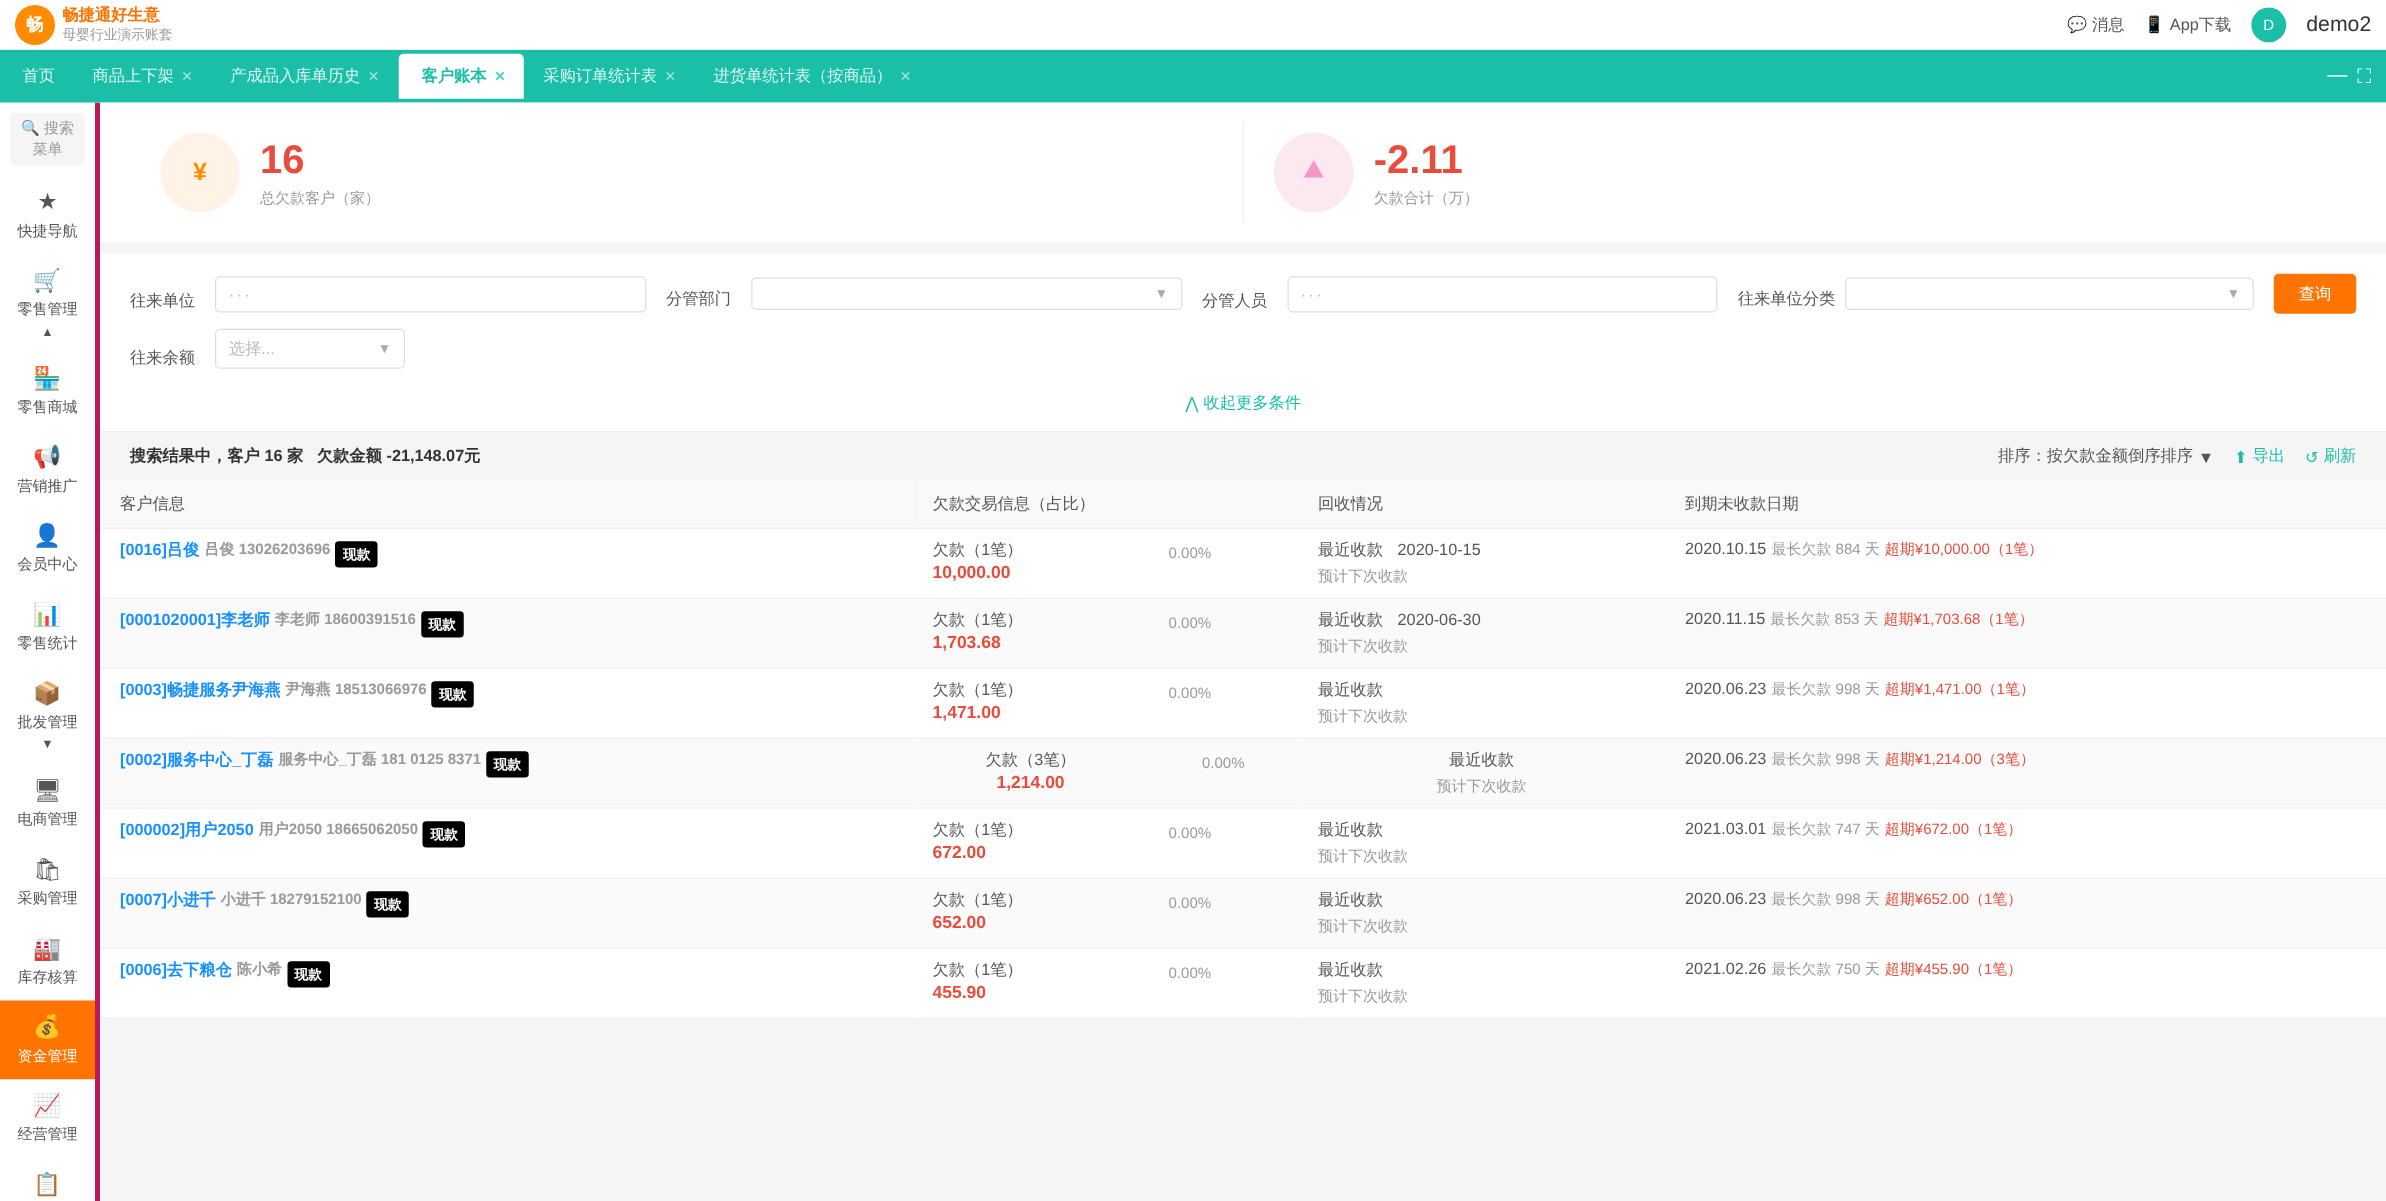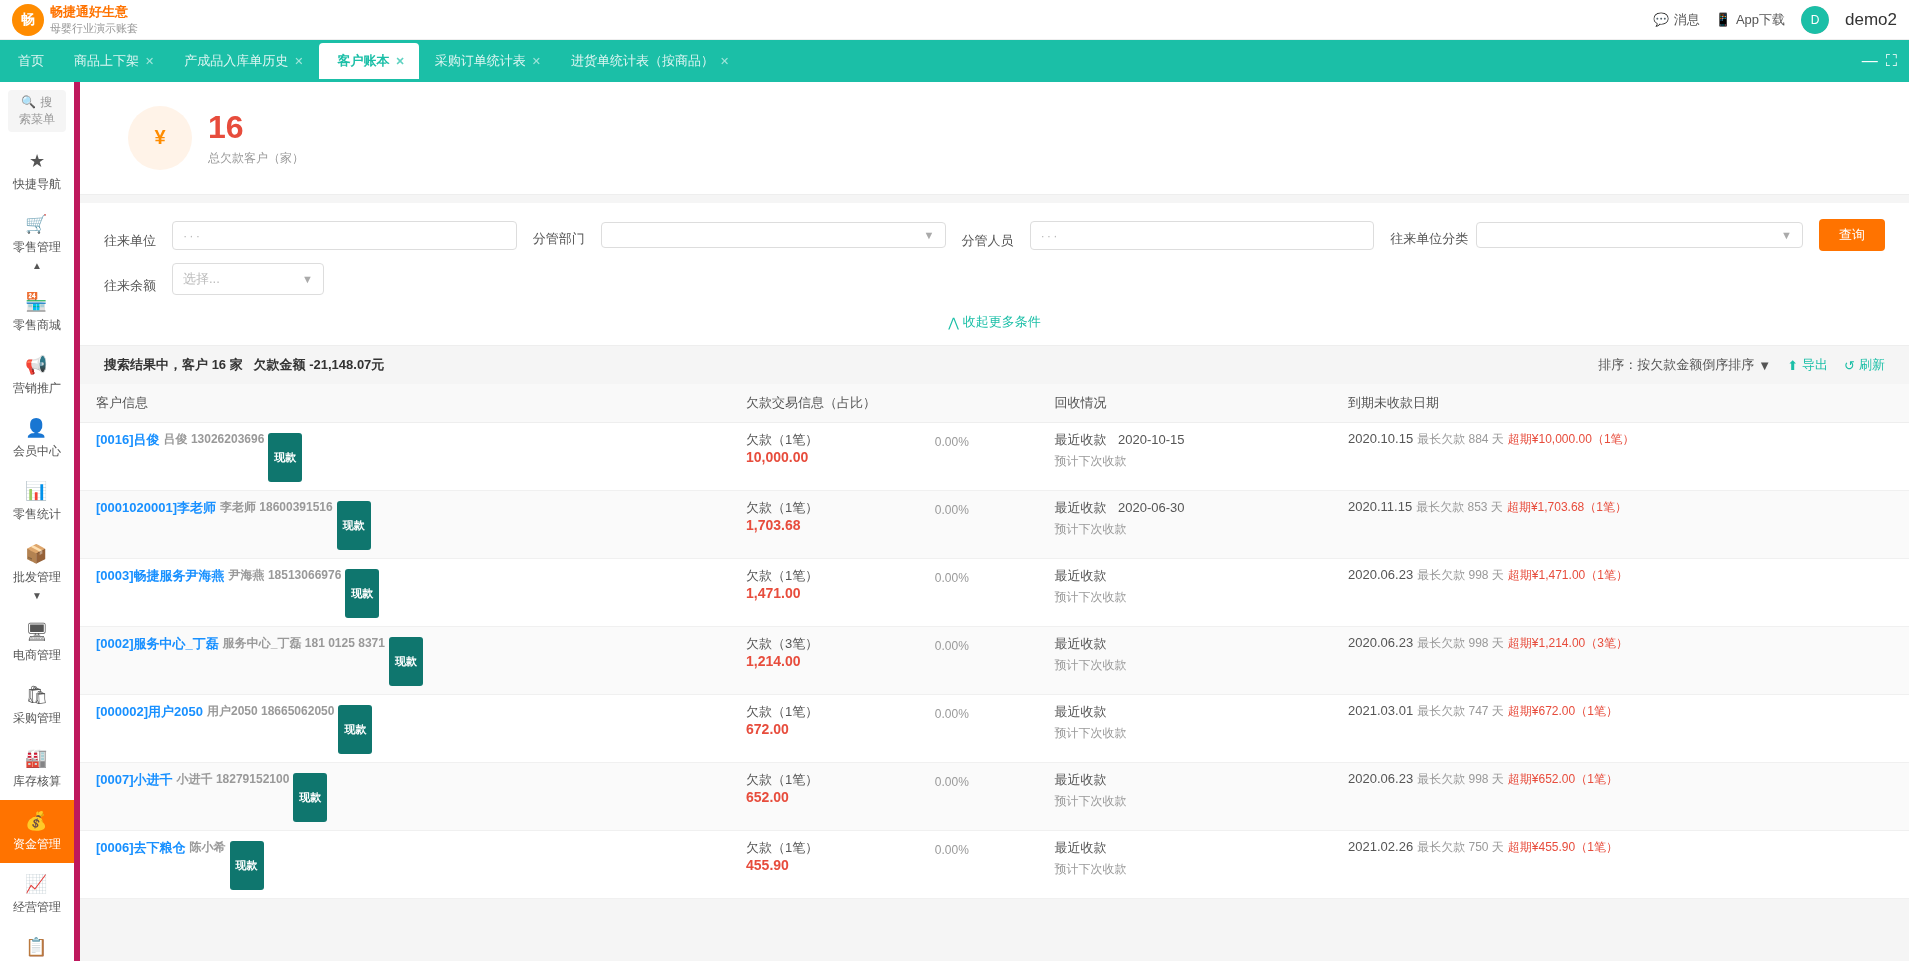--- a/index.html
+++ b/index.html
@@ -22,21 +22,21 @@
     .tab-item.active { background: #fff; color: #1bbfa7; font-weight: bold; padding-left: 18px; }
     .tab-close { font-size: 11px; color: inherit; opacity: 0.7; cursor: pointer; }
     .tab-spacer { flex: 1; }
     .tab-bar-actions { display: flex; gap: 8px; padding-right: 8px; }
     .tab-bar-actions span { color: #fff; cursor: pointer; font-size: 16px; }
 
     
     .main-body { display: flex; flex: 1; overflow: hidden; }
 
     
-    .sidebar { width: 80px; background: #fff; border-right: 6px solid #be185d; display: flex; flex-direction: column; overflow-y: auto; flex-shrink: 0; }
+    .sidebar { width: 80px; background: #fff; border-right: 4px solid #be185d; display: flex; flex-direction: column; overflow-y: auto; flex-shrink: 0; }
     .sidebar-search { padding: 8px; }
     .sidebar-search-box { background: #f5f5f5; border-radius: 4px; padding: 4px 8px; font-size: 12px; color: #999; cursor: pointer; text-align: center; }
     .sidebar-nav-item { display: flex; flex-direction: column; align-items: center; padding: 10px 4px; cursor: pointer; font-size: 12px; color: #555; gap: 4px; }
     .sidebar-nav-item.active { background: #ff7300; color: #fff; }
     .sidebar-nav-item .nav-icon { font-size: 18px; }
     .arrow-icon { font-size: 10px; }
 
     
     .content-area { flex: 1; overflow-y: auto; padding: 0; background: #f5f5f5; }
 
@@ -78,21 +78,21 @@
     .sort-btn { display: flex; align-items: center; gap: 4px; font-size: 13px; color: #555; cursor: pointer; }
     .export-btn, .refresh-btn { display: flex; align-items: center; gap: 4px; font-size: 13px; color: #1bbfa7; cursor: pointer; }
 
     
     .data-table { width: 100%; background: #fff; border-collapse: collapse; }
     .data-table thead th { padding: 10px 16px; background: #f9f9f9; border-bottom: 1px solid #eee; font-size: 13px; color: #555; text-align: left; font-weight: normal; }
     .data-table tbody td { padding: 8px 16px; border-bottom: 1px solid #f0f0f0; vertical-align: top; font-size: 13px; }
     .customer-info { display: flex; flex-direction: row; gap: 4px; font-weight: bold; }
     .customer-name { color: #1890ff; cursor: pointer; font-size: 13px; }
     .customer-meta { color: #999; font-size: 12px; }
-    .customer-tag { display: inline-block; background: #0f766e; color: #fff; padding: 17px 6px; border-radius: 3px; font-size: 11px; margin-top: 2px; }
+    .customer-tag { display: inline-block; background: #000000; color: #fff; padding: 3px 6px; border-radius: 3px; font-size: 11px; margin-top: 2px; }
     .debt-amount { color: #e74c3c; font-size: 14px; font-weight: bold; cursor: pointer; }
     .debt-count { color: #555; font-size: 13px; }
     .debt-ratio { color: #999; font-size: 12px; margin-top: 4px; }
     .recovery-info { display: flex; flex-direction: column; gap: 4px; }
     .recovery-date { color: #555; font-size: 13px; }
     .recovery-next { color: #999; font-size: 12px; }
     .overdue-info { display: flex; flex-direction: row; gap: 4px; }
     .overdue-date { color: #555; font-size: 13px; }
     .overdue-days { color: #999; font-size: 12px; }
     .overdue-amount { color: #e74c3c; font-size: 12px; cursor: pointer; }
@@ -229,20 +229,32 @@
         <div class="stat-card">
           <div class="stat-icon orange">
             <svg width="40" height="40" viewBox="0 0 40 40">
                 <circle cx="20" cy="20" r="18" fill="#fff3e8"></circle>
                 <text x="20" y="26" text-anchor="middle" fill="#ff8c00" font-size="20" font-weight="bold">¥</text>
               </svg>
           </div>
           <div class="stat-info">
             <span class="stat-value red">16</span>
             <span class="stat-label">总欠款客户（家）</span>
+          </div>
+        </div>
+        <div class="stat-card">
+          <div class="stat-icon pink">
+            <svg width="40" height="40" viewBox="0 0 40 40">
+                <rect x="8" y="8" width="24" height="24" rx="4" fill="#fce8f0"></rect>
+                <polygon points="20,10 28,24 12,24" fill="#e91e8c" opacity="0.4"></polygon>
+              </svg>
+          </div>
+          <div class="stat-info">
+            <span class="stat-value red">-2.11</span>
+            <span class="stat-label">欠款合计（万）</span>
           </div>
         </div>
       </div>
 
       <div class="filter-area">
         <div class="filter-row">
           <div class="filter-item">
             <span class="filter-label">往来单位</span>
             <div class="filter-input">
               <span class="dots">···</span>
@@ -418,21 +430,21 @@
         </div>
       </td>
       <td>
         <div class="overdue-info">
           <div class="overdue-date">2020.06.23</div>
           <div class="overdue-days">最长欠款 998 天</div>
           <div class="overdue-amount">超期¥1,471.00（1笔）</div>
         </div>
       </td>
     </tr>
-              <tr style="background: rgb(250, 250, 250);">
+              <tr style="background: rgb(250, 250, 250); text-align: center;">
       <td>
         <div class="customer-info">
           <span class="customer-name">[0002]服务中心_丁磊</span>
           <span class="customer-meta">服务中心_丁磊 181 0125 8371</span>
           <span class="customer-tag">现款</span>
         </div>
       </td>
       <td>
         <div>
           <div class="debt-count">欠款（3笔）</div>

